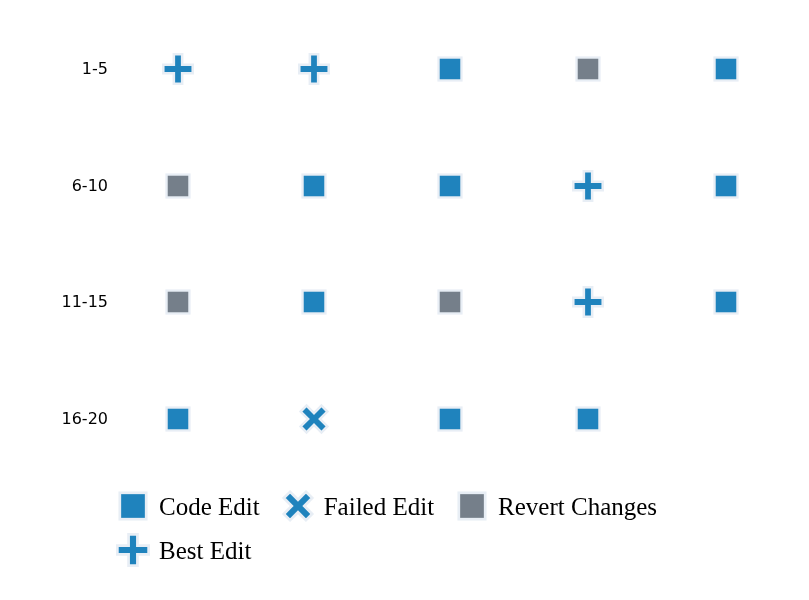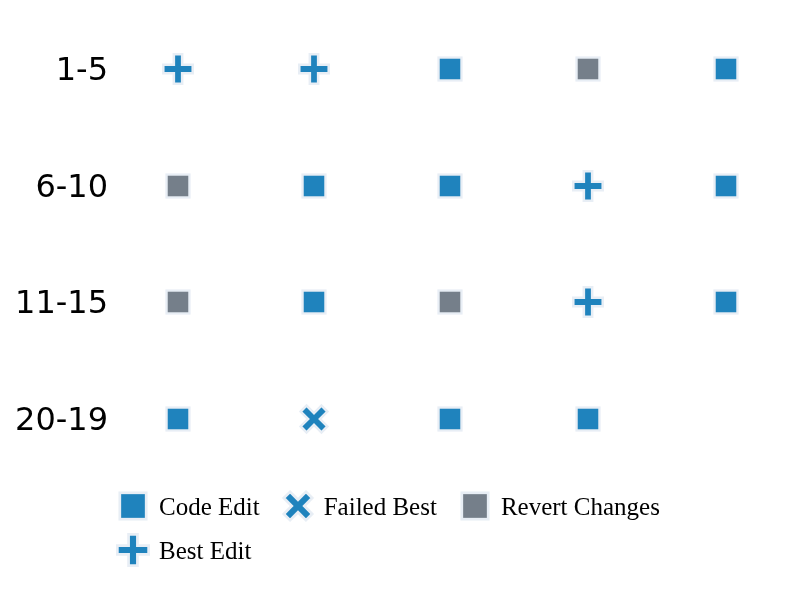--- a/index.html
+++ b/index.html
@@ -40,21 +40,21 @@
     height: 40px;
   }
 
   .row-label {
     position: absolute;
     left: 0;
     width: 108px;
     text-align: right;
     top: 50%;
     transform: translateY(-50%);
-    font-size: 32px;
+    font-size: 16px;
     color: #000000;
     line-height: 1;
     white-space: nowrap;
   }
 
   .marker-cell {
     position: absolute;
     top: 50%;
     width: 40px;
     height: 40px;
@@ -238,21 +238,21 @@
         </div>
         <div class="marker-cell" title="Code Edit" style="left: 726px;">
           <span class="mk">
             <svg width="26" height="26" viewBox="0 0 100 100">
               <rect x="6" y="6" width="88" height="88" fill="#1f83bd" stroke="#e8eef5" stroke-width="9"></rect>
             </svg>
           </span>
         </div>
       </div>
       <div class="row" style="top: 399px;">
-        <div class="row-label">20-19</div>
+        <div class="row-label">16-20</div>
         <div class="marker-cell" title="Code Edit" style="left: 178px;">
           <span class="mk">
             <svg width="26" height="26" viewBox="0 0 100 100">
               <rect x="6" y="6" width="88" height="88" fill="#1f83bd" stroke="#e8eef5" stroke-width="9"></rect>
             </svg>
           </span>
         </div>
         <div class="marker-cell" title="Failed Edit" style="left: 314px;">
           <span class="mk">
             <svg width="32" height="32" viewBox="0 0 100 100">
@@ -291,21 +291,21 @@
         </div>
         <span class="legend-gap"></span>
         <div class="legend-entry">
           <span class="legend-swatch">
             <svg width="34" height="34" viewBox="0 0 100 100">
               <g transform="rotate(45 50 50)">
                 <path d="M37 4 H63 V37 H96 V63 H63 V96 H37 V63 H4 V37 H37 Z" fill="#1f83bd" stroke="#e8eef5" stroke-width="8" stroke-linejoin="miter"></path>
               </g>
             </svg>
           </span>
-          <span class="legend-label">Failed Best</span>
+          <span class="legend-label">Failed Edit</span>
         </div>
         <span class="legend-gap"></span>
         <div class="legend-entry">
           <span class="legend-swatch">
             <svg width="30" height="30" viewBox="0 0 100 100">
               <rect x="6" y="6" width="88" height="88" fill="#757f8a" stroke="#e8eef5" stroke-width="9"></rect>
             </svg>
           </span>
           <span class="legend-label">Revert Changes</span>
         </div>

